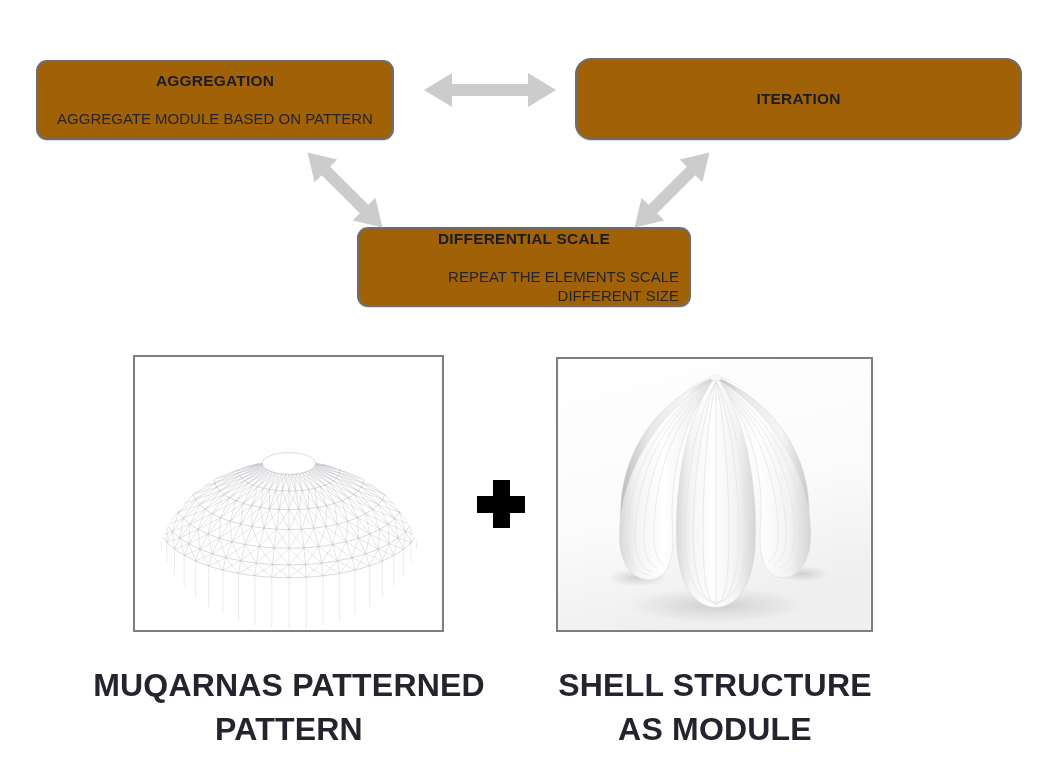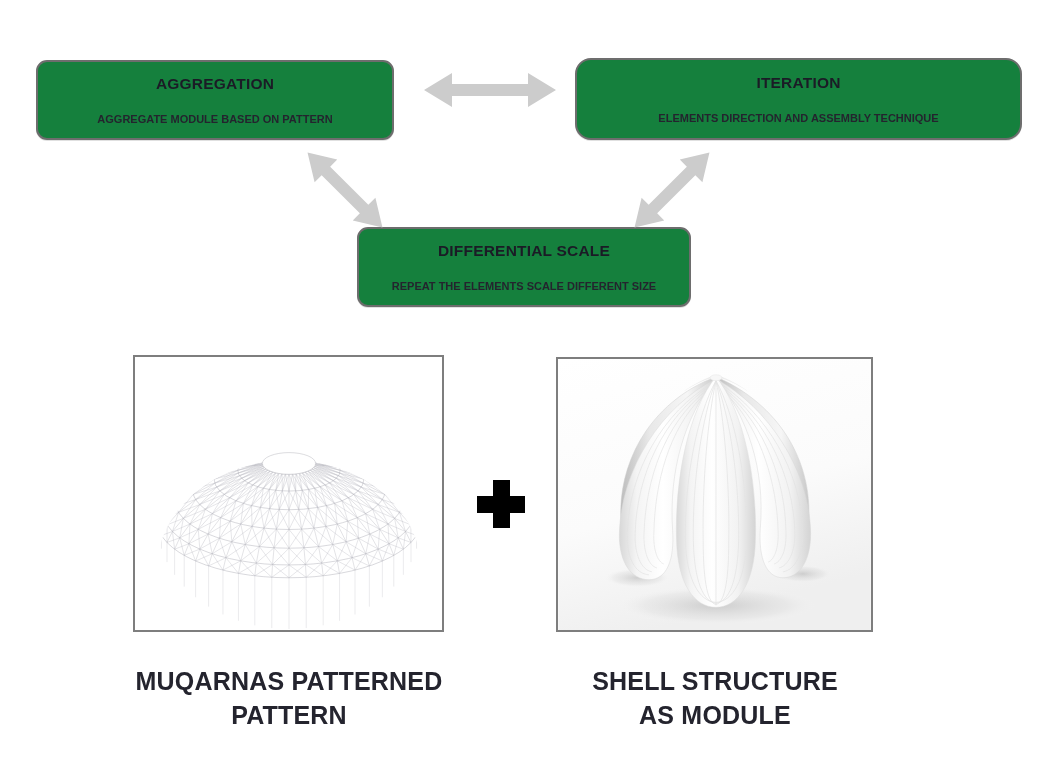--- a/index.html
+++ b/index.html
@@ -17,41 +17,41 @@
   }
   .stage {
     position: absolute;
     inset: 0;
   }
 
   
   .concept-box {
     position: absolute;
     box-sizing: border-box;
-    background: #15803d;
+    background: #a16207;
     border: 2px solid #6d6d6d;
     border-radius: 11px;
     display: flex;
     flex-direction: column;
     align-items: center;
     justify-content: center;
     text-align: right;
     padding: 4px 10px;
     box-shadow: 0 1px 0 rgba(0,0,0,0.12);
   }
   .concept-title {
     font-weight: bold;
     font-size: 15.5px;
     letter-spacing: 0.2px;
     line-height: 1.28;
     color: #1b1b26;
   }
   .concept-desc {
-    font-weight: bold;
-    font-size: 11px;
+    font-weight: normal;
+    font-size: 15px;
     line-height: 1.28;
     color: #24242e;
     margin-top: 18px;
   }
 
   #box-aggregation { left: 36px;  top: 60px;  width: 358px; height: 80px; }
   #box-iteration   { left: 575px; top: 58px;  width: 447px; height: 82px; border-radius: 16px; }
   #box-differential{ left: 357px; top: 227px; width: 334px; height: 80px; }
 
   
@@ -95,41 +95,40 @@
     left: 16px; top: 0;
     width: 17px; height: 48px;
     background: #000000;
   }
 
   
   .caption {
     position: absolute;
     text-align: center;
     font-weight: bold;
-    font-size: 25px;
+    font-size: 32px;
     line-height: 1.36;
     color: #24242e;
     letter-spacing: 0.2px;
   }
   #caption-muqarnas { left: 88px;  top: 664px; width: 402px; }
   #caption-shell    { left: 520px; top: 664px; width: 390px; }
 </style>
 </head>
 <body>
 
 <div class="stage">
 
   <div class="concept-box" id="box-aggregation">
     <div class="concept-title">AGGREGATION</div>
     <div class="concept-desc">AGGREGATE MODULE BASED ON PATTERN</div>
   </div>
 
   <div class="concept-box" id="box-iteration">
     <div class="concept-title">ITERATION</div>
-    <div class="concept-desc">ELEMENTS DIRECTION AND ASSEMBLY TECHNIQUE</div>
   </div>
 
   <div class="concept-box" id="box-differential">
     <div class="concept-title">DIFFERENTIAL SCALE</div>
     <div class="concept-desc">REPEAT THE ELEMENTS SCALE DIFFERENT SIZE</div>
   </div>
 
   <svg class="arrow-layer" viewBox="0 0 1059 768">
 
     <g>

